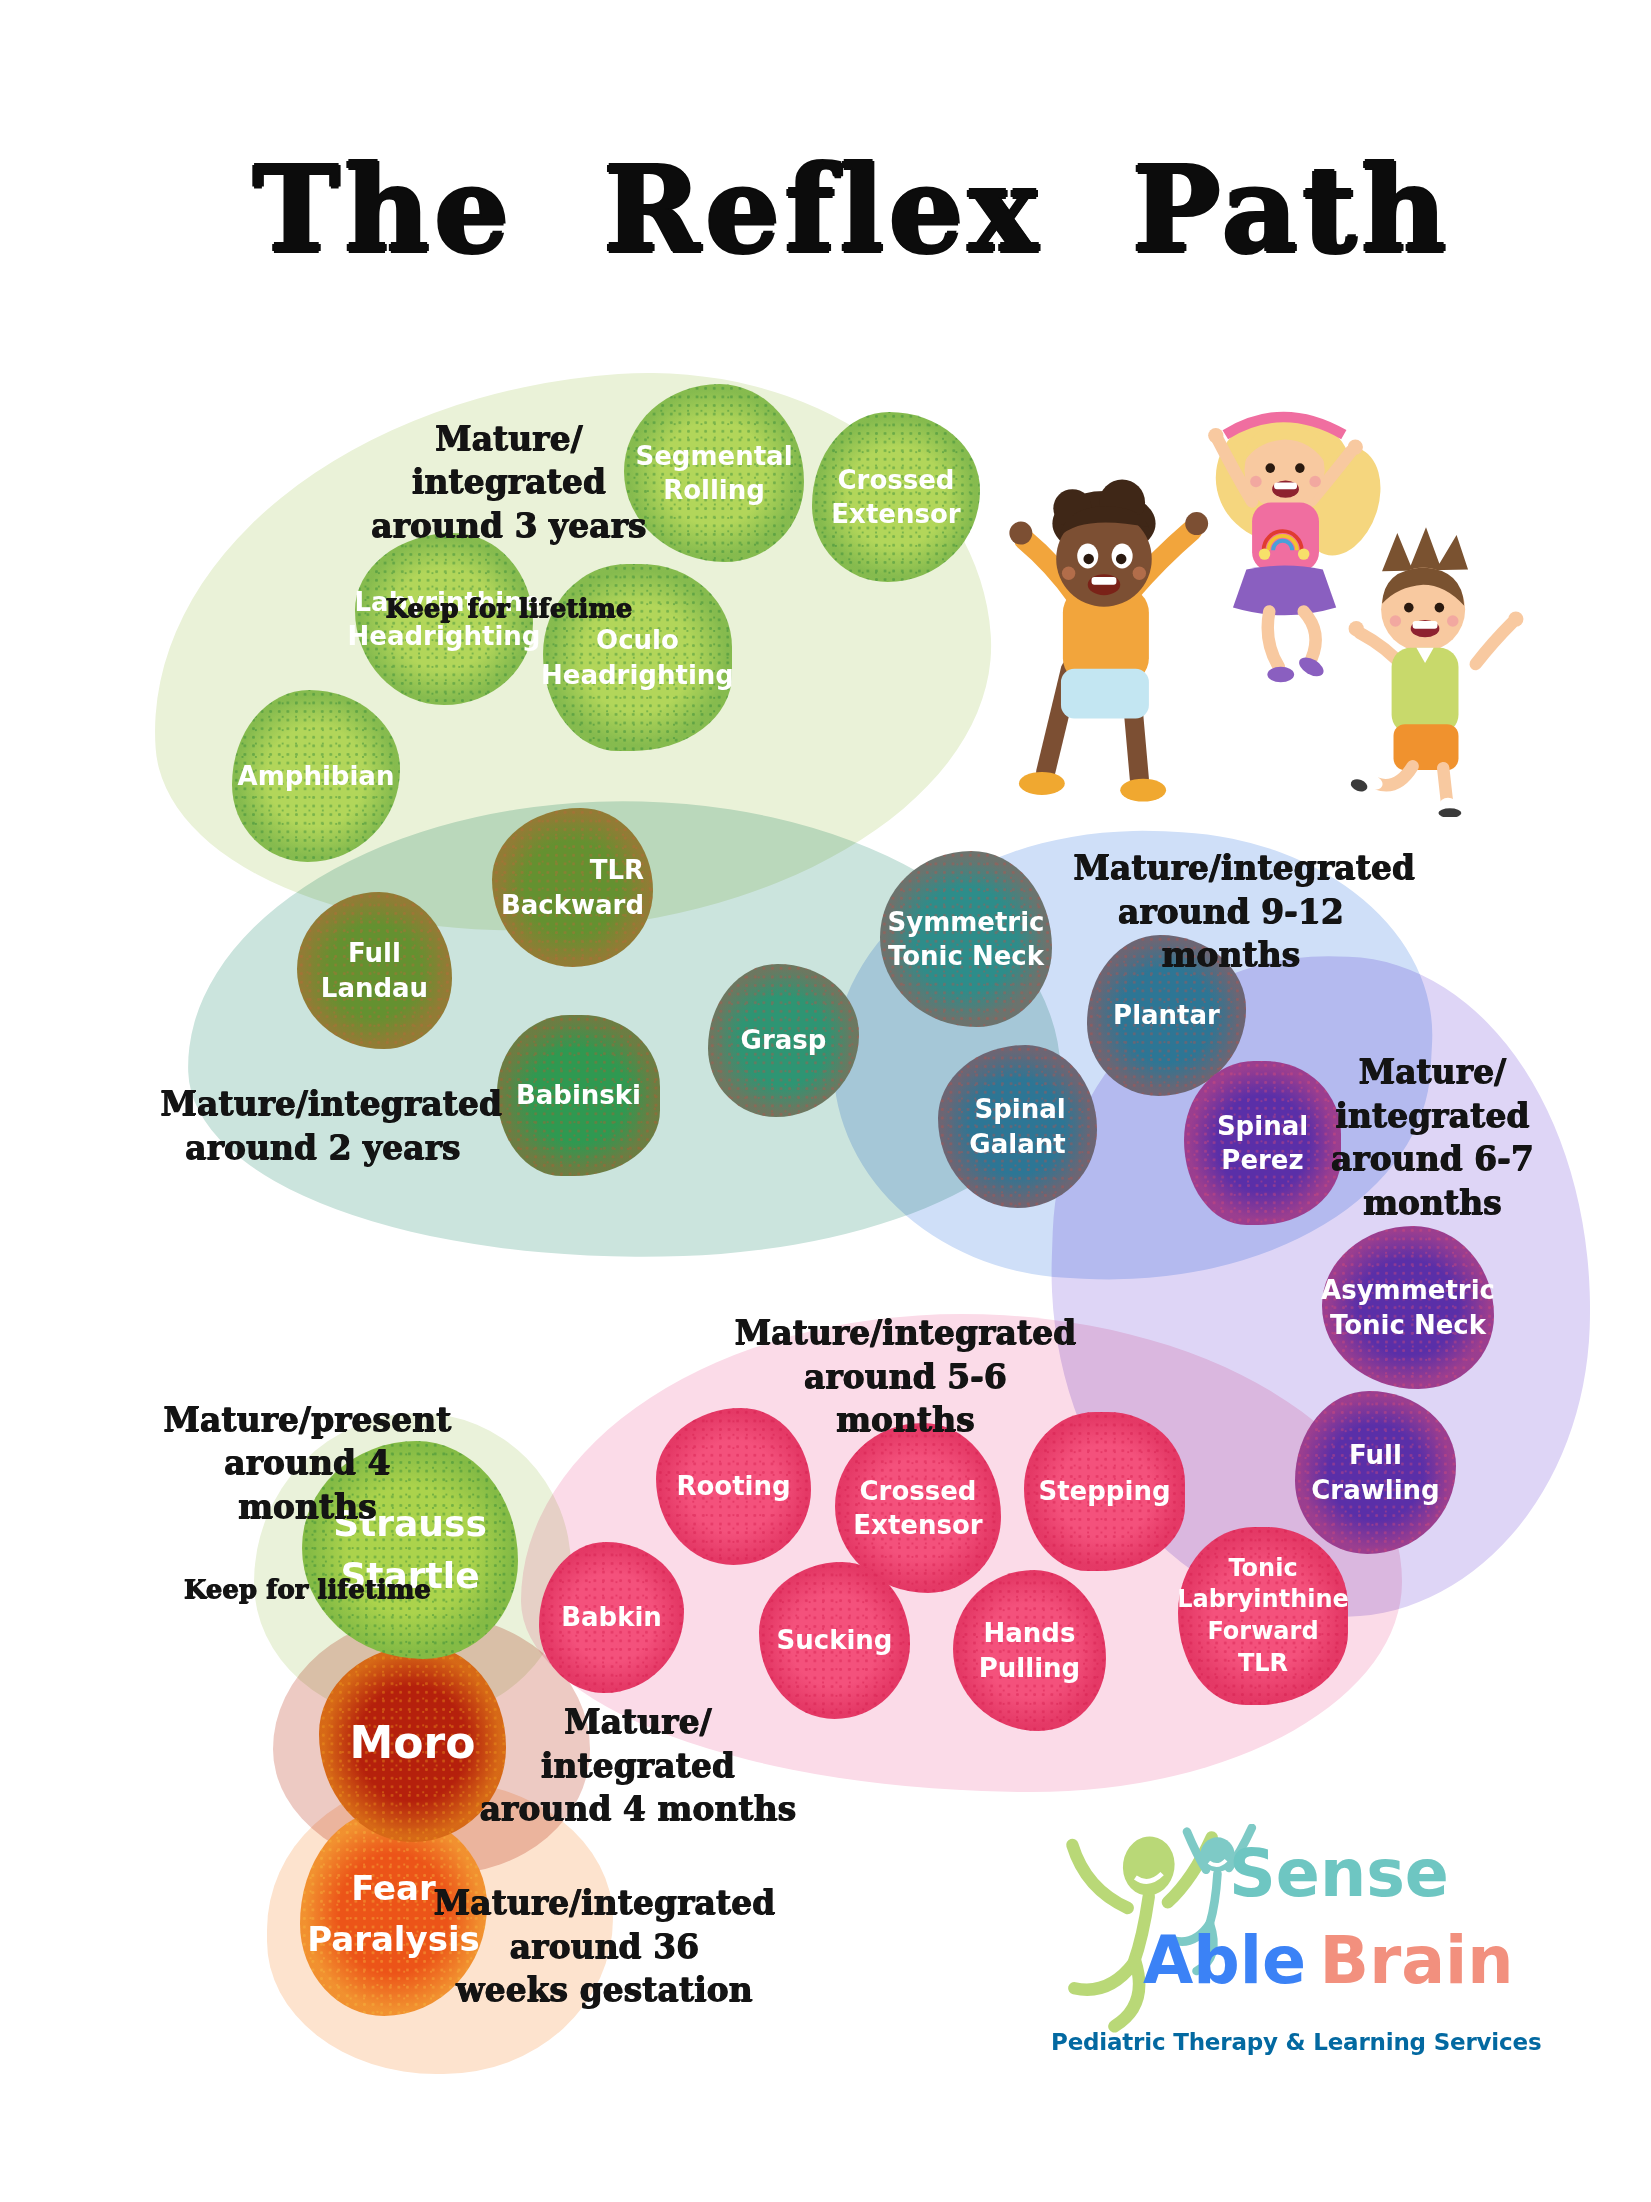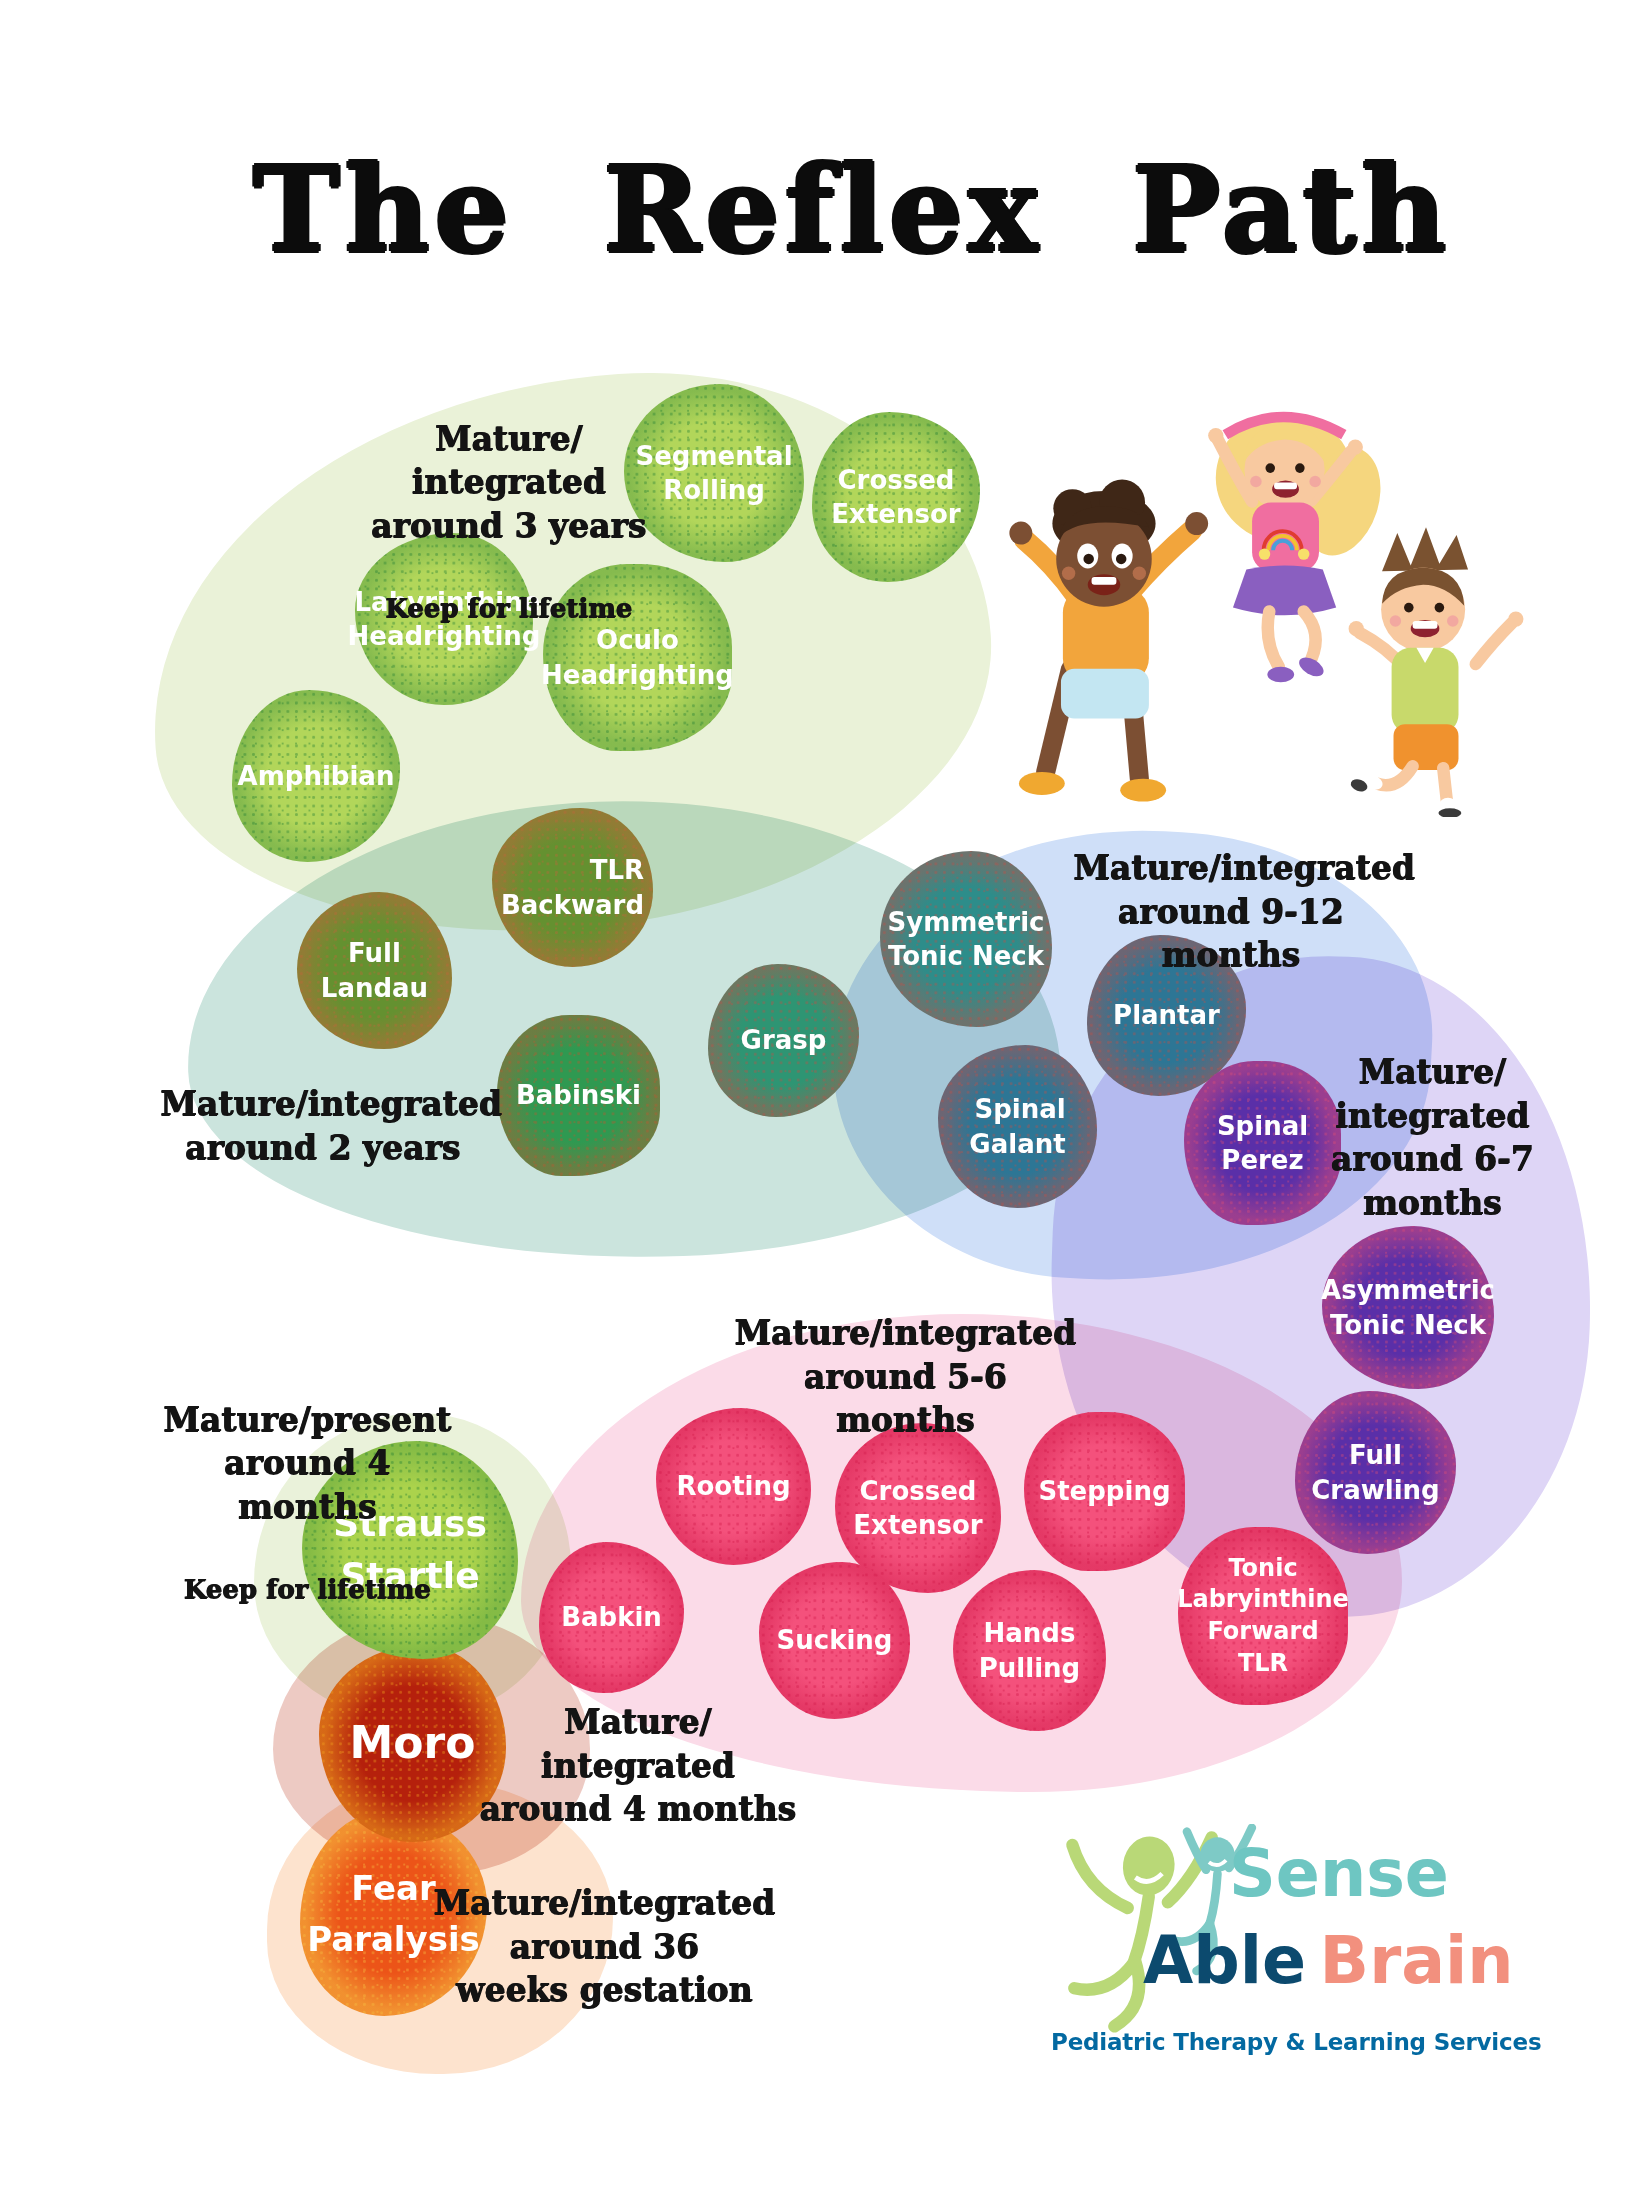--- a/index.html
+++ b/index.html
@@ -101,21 +101,21 @@
   #l-36w{left:339px;top:1881px;width:478px}
 
   
   #children{position:absolute;left:970px;top:382px;width:559px;height:435px;z-index:1;}
 
   
   #logo{position:absolute;left:1025px;top:1824px;width:502px;height:253px;z-index:3;}
   #logo-figures{position:absolute;left:0;top:0;}
   .logo-line1{position:absolute;left:178px;top:11.5px;font-size:65px;font-weight:bold;color:#6ec6c2;}
   .logo-line2{position:absolute;left:92px;top:99px;font-size:65px;font-weight:bold;white-space:nowrap;}
-  .logo-able{color:#0c4a6e;} .logo-brain{color:#f2907e;margin-left:13.4px;}
+  .logo-able{color:#3b82f6;} .logo-brain{color:#f2907e;margin-left:13.4px;}
   .logo-tagline{position:absolute;left:0;top:205px;width:100%;font-size:23px;font-weight:bold;
                 color:#0369a1;white-space:nowrap;letter-spacing:-0.2px;}
 </style>
 </head>
 <body>
 
 <div id="canvas">
 
   <div class="title">The Reflex Path</div>
 

